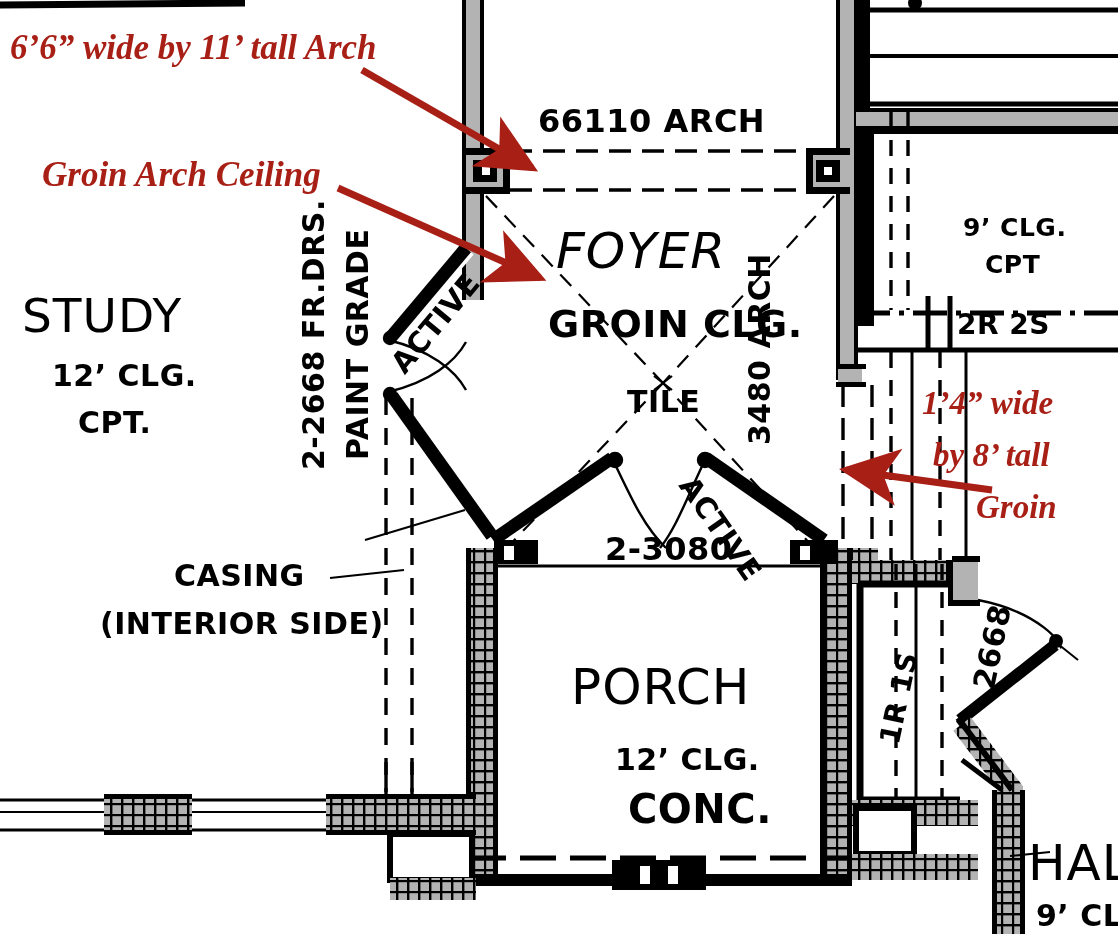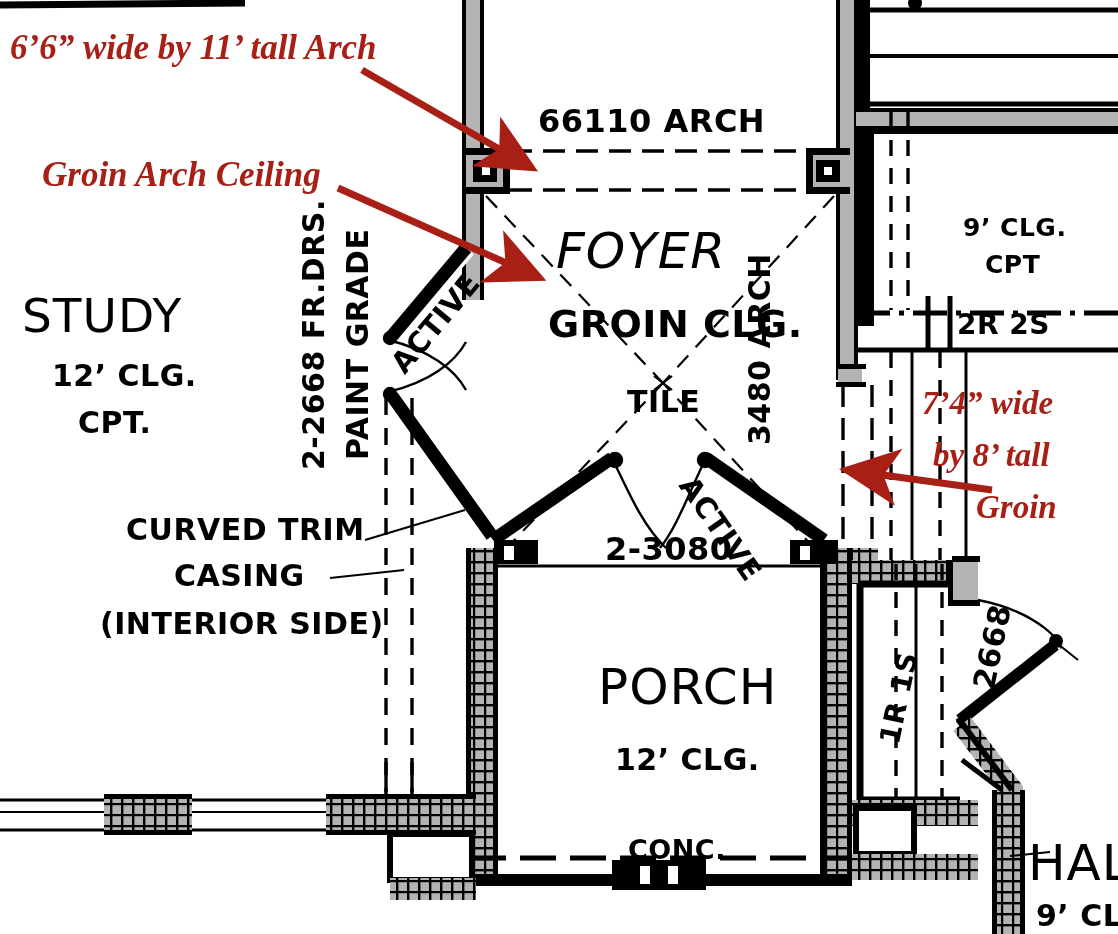--- a/index.html
+++ b/index.html
@@ -305,38 +305,38 @@
       <line x1="362" y1="70" x2="532" y2="168" stroke="#a81f16" stroke-width="7" marker-end="url(#arrowRed)"></line>
       <line x1="338" y1="188" x2="540" y2="278" stroke="#a81f16" stroke-width="7" marker-end="url(#arrowRed)"></line>
       <line x1="992" y1="490" x2="846" y2="470" stroke="#a81f16" stroke-width="7" marker-end="url(#arrowRed)"></line>
     </g>
   </svg>
 
   <div class="annot" style="left:10px;top:28px;font-size:35px;">6’6” wide by 11’ tall Arch</div>
 
   <div class="annot" style="left:42px;top:155px;font-size:35px;">Groin Arch Ceiling</div>
 
-  <div class="annot" style="left:922px;top:385px;font-size:33px;">7’4” wide</div>
+  <div class="annot" style="left:922px;top:385px;font-size:33px;">1’4” wide</div>
   <div class="annot" style="left:933px;top:437px;font-size:33px;">by 8’ tall</div>
   <div class="annot" style="left:976px;top:489px;font-size:33px;">Groin</div>
 
   <div class="txt room-name" style="left:22px;top:288px;font-size:47px;">STUDY</div>
   <div class="txt hand" style="left:52px;top:358px;font-size:30px;">12’ CLG.</div>
   <div class="txt hand" style="left:78px;top:405px;font-size:30px;text-align:right;">CPT.</div>
 
   <div class="txt room-name" style="left:556px;top:222px;font-size:50px;font-style:italic;">FOYER</div>
   <div class="txt hand" style="left:548px;top:302px;font-size:38px;">GROIN CLG.</div>
   <div class="txt hand" style="left:627px;top:348px;font-size:30px;margin-top:36px;">TILE</div>
 
   <div class="txt hand" style="left:963px;top:213px;font-size:25px;">9’ CLG.</div>
   <div class="txt hand" style="left:985px;top:250px;font-size:25px;">CPT</div>
 
-  <div class="txt room-name" style="left:571px;top:658px;font-size:50px;margin-left:27px;">PORCH</div>
+  <div class="txt room-name" style="left:571px;top:658px;font-size:50px;">PORCH</div>
   <div class="txt hand" style="left:615px;top:742px;font-size:30px;">12’ CLG.</div>
-  <div class="txt hand" style="left:628px;top:786px;font-size:27px;margin-top:48px;">CONC.</div>
+  <div class="txt hand" style="left:628px;top:786px;font-size:40px;">CONC.</div>
 
   <div class="txt room-name" style="left:1028px;top:834px;font-size:50px;">HAL</div>
   <div class="txt hand" style="left:1036px;top:898px;font-size:30px;">9’ CL</div>
 
   <div class="txt hand" style="left:538px;top:102px;font-size:32px;">66110 ARCH</div>
 
   <div class="txt hand" style="left:742px;top:445px;font-size:30px;
               transform:rotate(-90deg);transform-origin:left top;">3480 ARCH</div>
 
   <div class="txt hand" style="left:296px;top:470px;font-size:30px;
@@ -354,17 +354,16 @@
   <div class="txt hand" style="left:605px;top:530px;font-size:32px;">2-3080</div>
 
   <div class="txt hand" style="left:966px;top:685px;font-size:30px;
               transform:rotate(-78deg);transform-origin:left top;">2668</div>
 
   <div class="txt hand" style="left:957px;top:308px;font-size:28px;">2R 2S</div>
 
   <div class="txt hand" style="left:873px;top:740px;font-size:28px;
               transform:rotate(-78deg);transform-origin:left top;">1R 1S</div>
 
-  <div class="txt hand" style="left:126px;top:512px;font-size:30px;">CURVED TRIM</div>
   <div class="txt hand" style="left:174px;top:558px;font-size:30px;">CASING</div>
   <div class="txt hand" style="left:100px;top:606px;font-size:30px;">(INTERIOR SIDE)</div>
 
 </div>
 
 </body></html>

